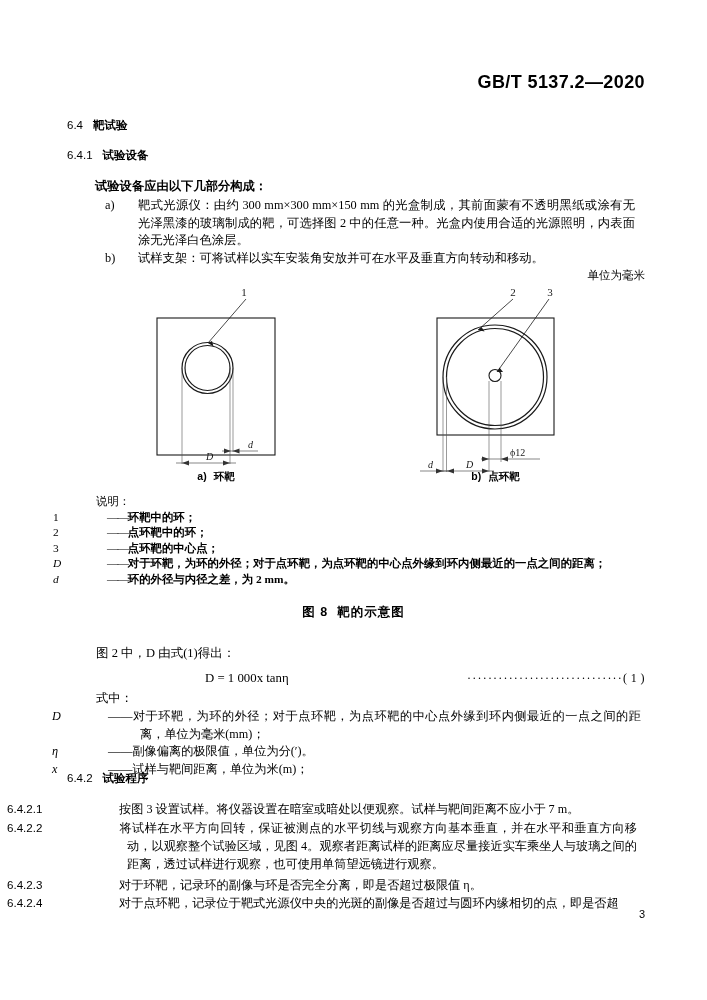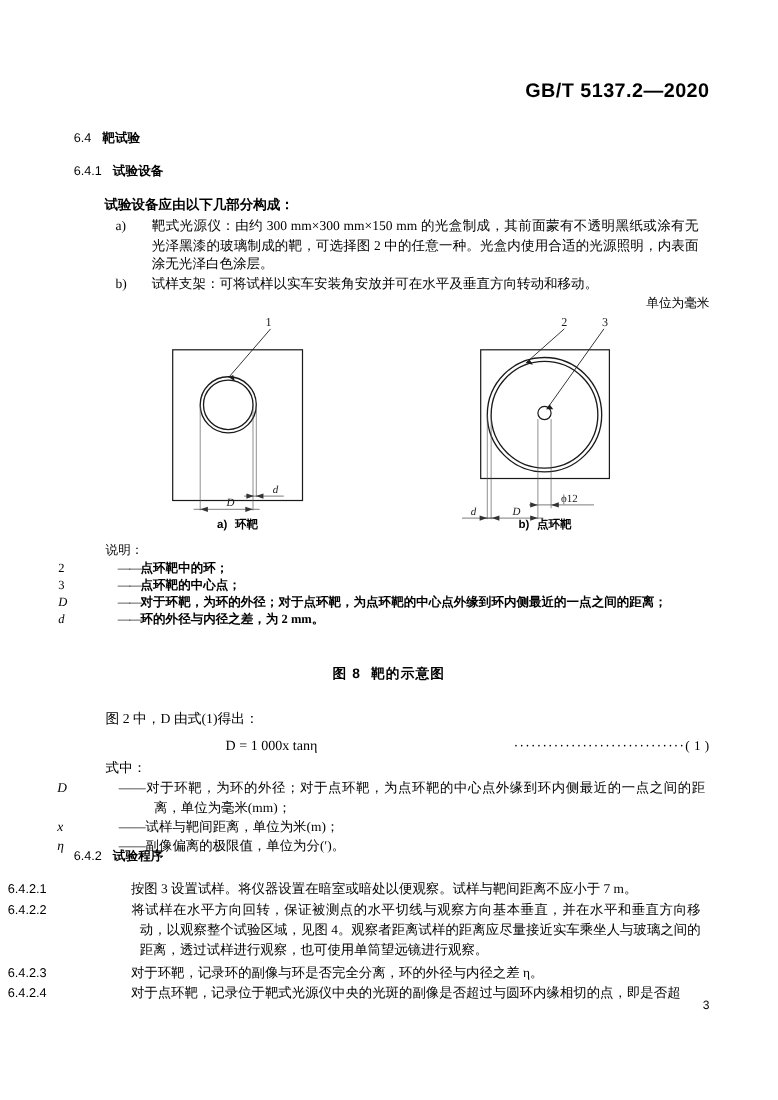--- a/index.html
+++ b/index.html
@@ -277,20 +277,23 @@
     <span>a)</span><span style="display:inline-block;width:7px;"></span><span>环靶</span>
   </div>
   <div style="position:absolute; left:427px; top:470px; width:137px; text-align:center;
               font-family:'Liberation Sans',sans-serif; font-size:10.5px; font-weight:bold;">
     <span>b)</span><span style="display:inline-block;width:7px;"></span><span>点环靶</span>
   </div>
 
   <div class="legend">
     <div class="row">说明：</div>
     <div class="hang">
+      <span class="key">1</span><span class="dash">——</span><span class="bold">环靶中的环；</span>
+    </div>
+    <div class="hang">
       <span class="key">2</span><span class="dash">——</span><span class="bold">点环靶中的环；</span>
     </div>
     <div class="hang">
       <span class="key">3</span><span class="dash">——</span><span class="bold">点环靶的中心点；</span>
     </div>
     <div class="hang">
       <span class="key it">D</span><span class="dash">——</span><span class="bold">对于环靶，为环的外径；对于点环靶，为点环靶的中心点外缘到环内侧最近的一点之间的距离；</span>
     </div>
     <div class="hang">
       <span class="key it">d</span><span class="dash">——</span><span class="bold">环的外径与内径之差，为 2 mm。</span>
@@ -306,41 +309,41 @@
   <div class="formula-num" style="top:671px;">
     <span class="dots">······························</span><span>( 1 )</span>
   </div>
   <div style="position:absolute; left:96px; top:690px; font-size:12.3px;">式中：</div>
 
   <div class="deflist" style="top:708px;">
     <div class="d">
       <span class="sym it">D</span><span class="dash">——</span><span>对于环靶，为环的外径；对于点环靶，为点环靶的中心点外缘到环内侧最近的一点之间的距离，单位为毫米(mm)；</span>
     </div>
     <div class="d">
+      <span class="sym it">η</span><span class="dash">——</span><span>副像偏离的极限值，单位为分(′)。</span>
+    </div>
+    <div class="d">
       <span class="sym it">x</span><span class="dash">——</span><span>试样与靶间距离，单位为米(m)；</span>
-    </div>
-    <div class="d">
-      <span class="sym it">η</span><span class="dash">——</span><span>副像偏离的极限值，单位为分(′)。</span>
     </div>
   </div>
 
   <div class="h2" style="top:771px;">
     <span class="num">6.4.2</span><span class="sp"></span><span>试验程序</span>
   </div>
 
   <div class="numpara" style="left:67px; top:800px; width:570px;">
     <span class="body"><span class="n">6.4.2.1</span><span>按图 3 设置试样。将仪器设置在暗室或暗处以便观察。试样与靶间距离不应小于 7 m。</span></span>
   </div>
 
   <div class="numpara" style="left:67px; top:819px; width:570px;">
     <span class="body"><span class="n">6.4.2.2</span><span>将试样在水平方向回转，保证被测点的水平切线与观察方向基本垂直，并在水平和垂直方向移动，以观察整个试验区域，见图 4。观察者距离试样的距离应尽量接近实车乘坐人与玻璃之间的距离，透过试样进行观察，也可使用单筒望远镜进行观察。</span></span>
   </div>
 
   <div class="numpara" style="left:67px; top:876px; width:570px;">
-    <span class="body"><span class="n">6.4.2.3</span><span>对于环靶，记录环的副像与环是否完全分离，环的外径与内径之差 η。</span></span>
+    <span class="body"><span class="n">6.4.2.3</span><span>对于环靶，记录环的副像与环是否完全分离，即是否超过极限值 η。</span></span>
   </div>
 
   <div class="numpara" style="left:67px; top:894px; width:575px;">
     <span class="body"><span class="n">6.4.2.4</span><span>对于点环靶，记录位于靶式光源仪中央的光斑的副像是否超过与圆环内缘相切的点，即是否超</span></span>
   </div>
 
   <div class="pagenum">3</div>
 
 </div>
 

